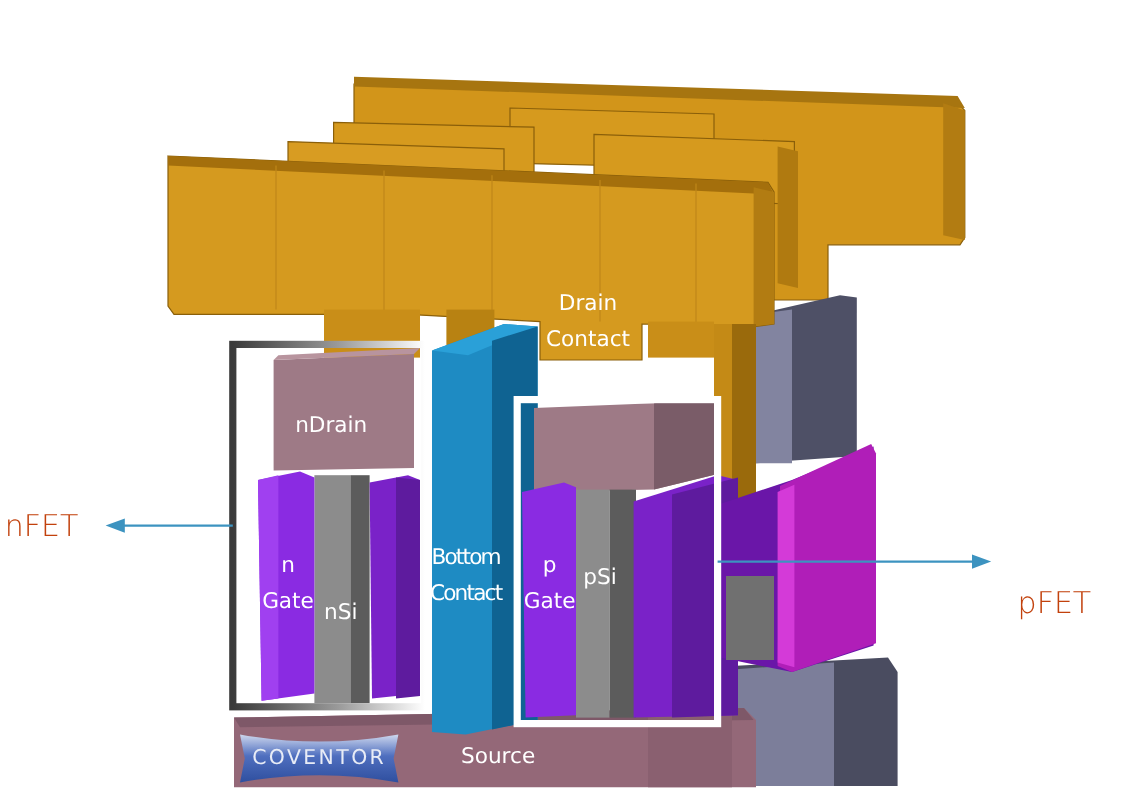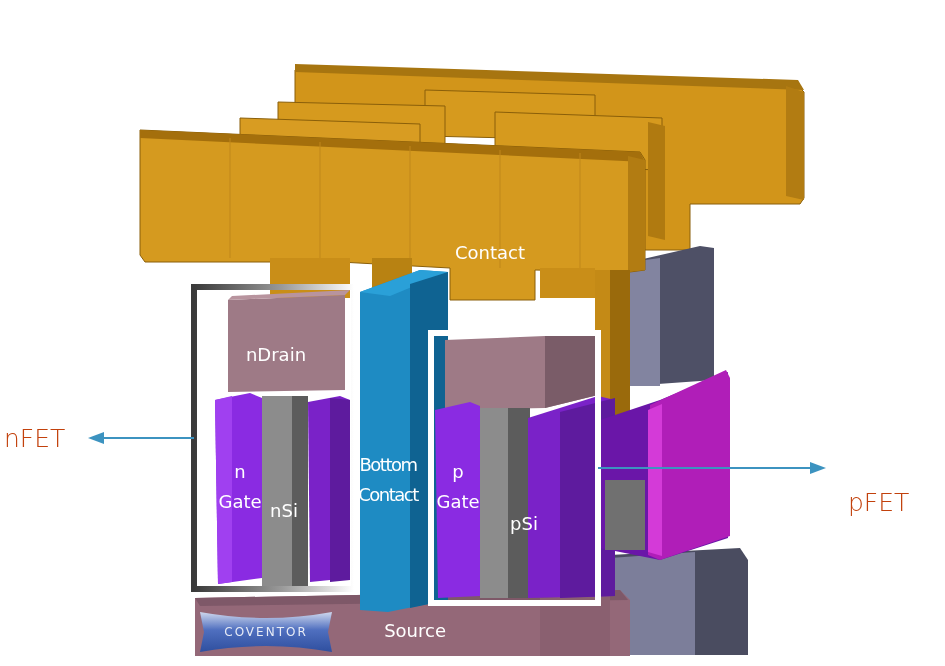--- a/index.html
+++ b/index.html
@@ -2,21 +2,21 @@
 <html><head>
 <meta charset="utf-8">
 <style>
   html, body { margin:0; padding:0; background:#ffffff; }
   body { width:945px; height:666px; position:relative; overflow:hidden; font-family:"DejaVu Sans", sans-serif; }
   #diagram { position:absolute; left:0; top:0; width:945px; height:666px; }
   .lbl { position:absolute; color:#ffffff; font-family:"DejaVu Sans", sans-serif; font-size:18px; line-height:30px; text-align:center; white-space:nowrap; }
   .side-lbl { position:absolute; color:#c2410c; font-family:"DejaVu Sans", sans-serif; font-size:25px; font-weight:300; }
   .tight { letter-spacing:-1.5px; }
   .logo { position:absolute; left:200px; top:615px; width:132px; height:34px; }
-  .logo-text { position:absolute; left:0; top:0; width:132px; height:34px; line-height:34px; text-align:center; color:#e8ecf6; font-size:12px; letter-spacing:2px; font-family:"DejaVu Sans", sans-serif; }
+  .logo-text { position:absolute; left:0; top:0; width:132px; height:34px; line-height:34px; text-align:center; color:#e8ecf6; font-size:17px; letter-spacing:2px; font-family:"DejaVu Sans", sans-serif; }
 </style>
 </head>
 <body>
 
 <svg id="diagram" viewBox="0 0 945 666" xmlns="http://www.w3.org/2000/svg">
   <defs>
     <linearGradient id="nboxGrad" x1="0" y1="0" x2="1" y2="0">
       <stop offset="0" stop-color="#3a3a3a"></stop>
       <stop offset="0.55" stop-color="#9a9a9a"></stop>
       <stop offset="1" stop-color="#ffffff"></stop>
@@ -118,41 +118,42 @@
   </g>
   <g>
     <line x1="598" y1="468" x2="812" y2="468" stroke="#3C93C0" stroke-width="2"></line>
     <polygon points="826,468 810,462 810,474" fill="#3C93C0"></polygon>
   </g>
 
   <path d="M200,612 Q266,624 332,612 L328,632 L332,652 Q266,640 200,652 L204,632 Z" fill="url(#logoGrad)"></path>
 </svg>
 
 <div class="lbl" style="left:440px; top:238px; width:100px;">
+  <div>Drain</div>
   <div>Contact</div>
 </div>
 
 <div class="lbl" style="left:236px; top:340px; width:80px;">nDrain</div>
 
 <div class="lbl" style="left:212px; top:457px; width:56px;">
   <div>n</div>
   <div>Gate</div>
 </div>
 <div class="lbl" style="left:264px; top:496px; width:40px;">nSi</div>
 
 <div class="lbl tight" style="left:348px; top:450px; width:80px;">
   <div>Bottom</div>
   <div>Contact</div>
 </div>
 
 <div class="lbl" style="left:430px; top:457px; width:56px;">
   <div>p</div>
   <div>Gate</div>
 </div>
-<div class="lbl" style="left:504px; top:467px; width:40px;margin-top:42px;">pSi</div>
+<div class="lbl" style="left:480px; top:467px; width:40px;">pSi</div>
 
 <div class="lbl" style="left:366px; top:616px; width:80px;text-align:right;">Source</div>
 
 <div class="side-lbl" style="left:4px; top:424px;">nFET</div>
 <div class="side-lbl" style="left:848px; top:452px;margin-top:36px;">pFET</div>
 
 <div class="logo">
   <div class="logo-text">COVENTOR</div>
 </div>
 

